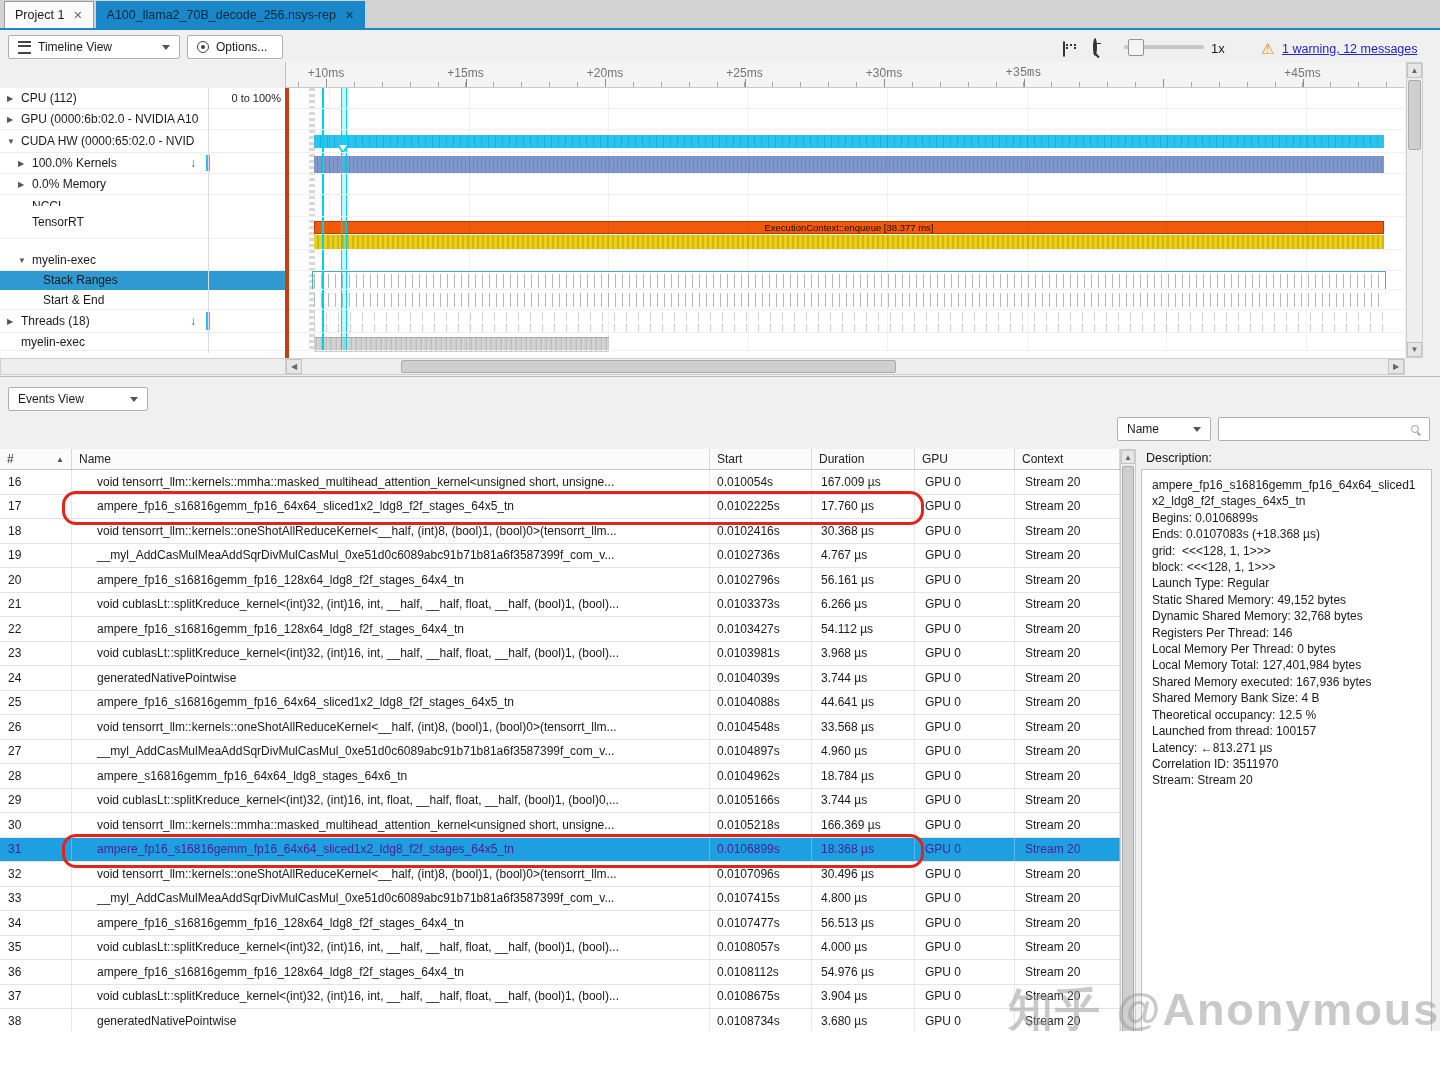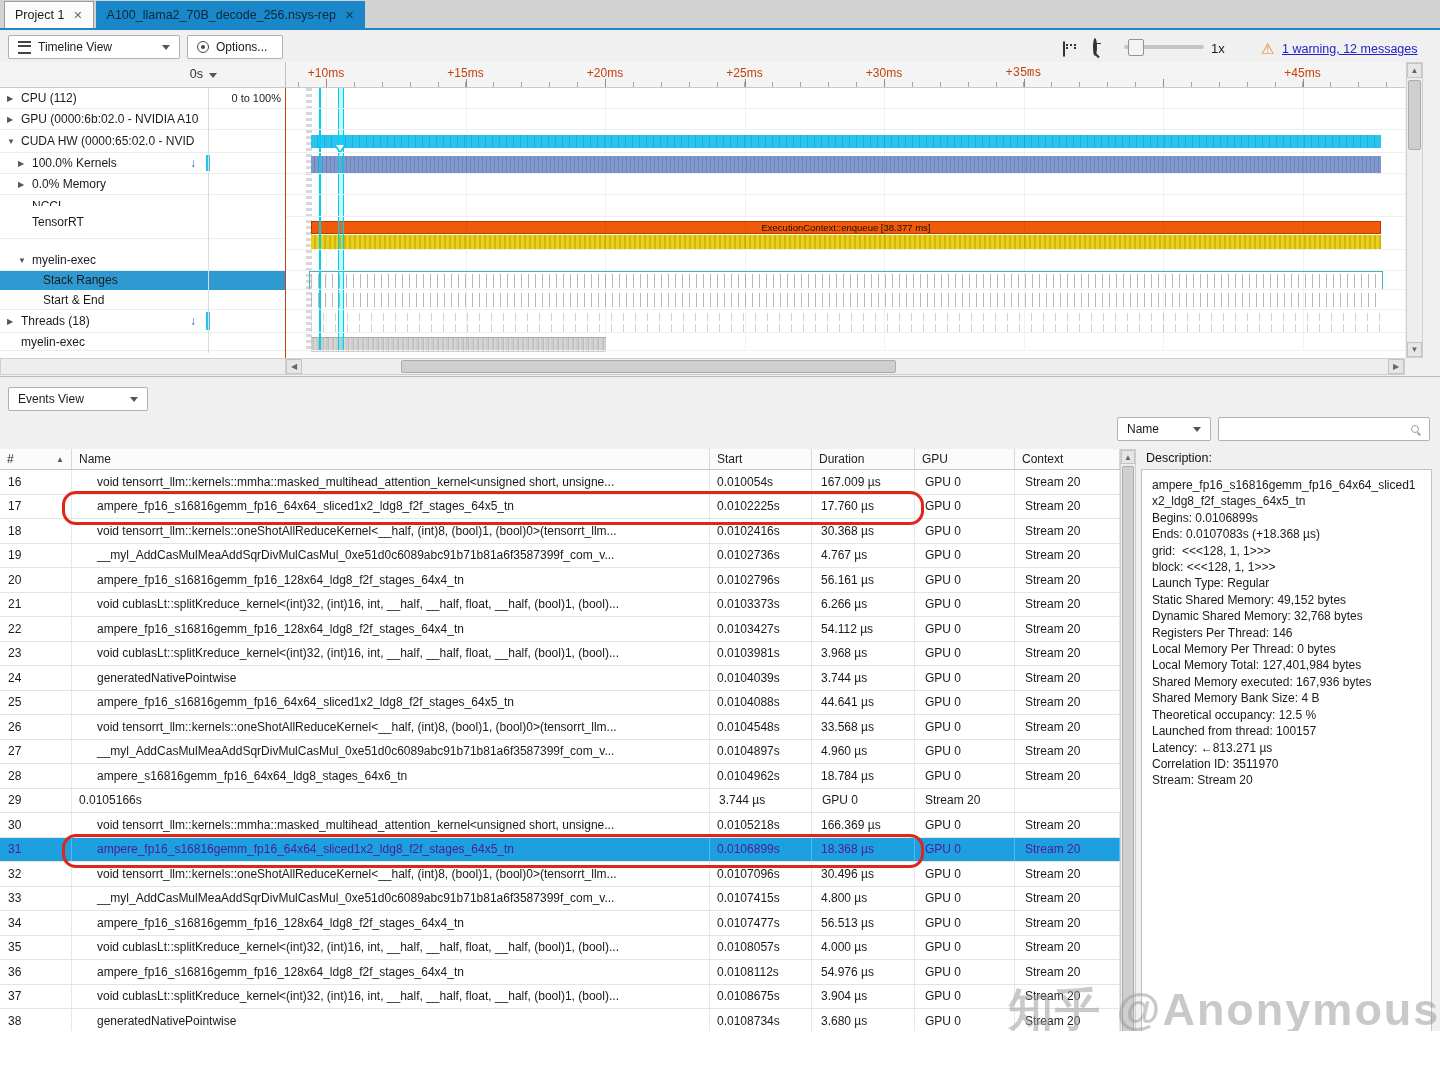--- a/index.html
+++ b/index.html
@@ -33,34 +33,34 @@
   #slider-thumb{position:absolute;left:1128px;top:39px;width:14px;height:15px;background:#f4f4f4;border:1px solid #949494;border-radius:2px}
   #zoom-level{position:absolute;left:1211px;top:41px;font-size:13px}
   #warn-tri{position:absolute;left:1261px;top:40px;color:#e8891d;font-size:15px}
   #warn-link{position:absolute;left:1282px;top:42px;color:#2222cc;text-decoration:underline;font-size:12.5px;cursor:pointer}
   
   #ruler-left{left:0;top:62px;width:285px;height:26px;background:#f4f4f4;border-bottom:1px solid #c9c9c9;box-sizing:border-box}
   #origin{position:absolute;right:82px;top:5px;color:#333;font-size:12.5px}
   #origin-caret{position:absolute;right:68px;top:11px}
   #ruler{left:285px;top:62px;width:1120px;height:26px;background:#f4f4f4;border-bottom:1px solid #c9c9c9;
          border-left:1px solid #c0c0c0;box-sizing:border-box;overflow:hidden}
-  .rlabel{position:absolute;top:4px;color:#c2410c;font-size:12px;transform:translateX(-50%)}
+  .rlabel{position:absolute;top:4px;color:#737373;font-size:12px;transform:translateX(-50%)}
   .rtick{position:absolute;bottom:0;width:1px;background:#a8a8a8}
   
   #tree{left:0;top:88px;width:285px;height:270px;background:#fff;overflow:hidden}
   .trow{position:absolute;left:0;width:285px;box-sizing:border-box;border-bottom:1px solid #ededed;background:#fff}
   .trow.sel{background:#2f9ad2;border-bottom-color:#2f9ad2}
   .trow .lbl{position:absolute;top:50%;transform:translateY(-50%);white-space:nowrap;font-size:12px}
   .trow .arr{position:absolute;top:50%;transform:translateY(-50%);font-size:8px;color:#555}
   .trow .pin{position:absolute;left:190px;top:50%;transform:translateY(-50%);color:#2a5db0;font-weight:bold;font-size:12px}
   .trow .chip{position:absolute;left:206px;top:2px;bottom:2px;width:4px;background:#29c3ee}
   .trow .rlab{position:absolute;right:4px;top:50%;transform:translateY(-50%);text-align:right;font-size:11px;color:#222;line-height:11px}
   #tree-vsep{left:208px;top:88px;width:1px;height:265px;background:#dcdcdc}
   
-  #chart{left:285px;top:88px;width:1120px;height:270px;background:#fff;overflow:hidden;border-left:1px solid #c2410c;box-sizing:border-box}
+  #chart{left:285px;top:88px;width:1120px;height:270px;background:#fff;overflow:hidden;border-left:4px solid #c2410c;box-sizing:border-box}
   .crow{position:absolute;left:0;width:1120px;border-bottom:1px solid #efefef;box-sizing:border-box}
   .vgrid{position:absolute;top:0;width:1px;height:263px;background:rgba(0,0,0,0.05)}
   .bar{position:absolute;left:25px;width:1070px}
   #bar-kernel-all{top:47px;height:13px;background:repeating-linear-gradient(90deg,#2bc4ef 0 6px,#17b3e0 6px 7px)}
   #bar-kernels{top:68px;height:17px;background:repeating-linear-gradient(90deg,#8098cb 0 3px,#6d87bd 3px 4px)}
   #bar-enqueue{top:133px;height:13px;background:#f05a0a;border:1px solid #b33c00;box-sizing:border-box;
                display:flex;align-items:center;justify-content:center;font-size:9.5px;color:#1c0c00;overflow:hidden;white-space:nowrap}
   #bar-myelin{top:147px;height:15px;background:repeating-linear-gradient(90deg,#ecd11c 0 3px,#d2b70d 3px 5px)}
   .ticksrow{position:absolute;left:25px;width:1070px;background:repeating-linear-gradient(90deg,#b9b9b9 0 1px,transparent 1px 7px)}
   .ticksrow.lite{background:repeating-linear-gradient(90deg,#d0d0d0 0 1px,transparent 1px 12px)}
@@ -133,24 +133,20 @@
     </div>
     <span class="kbd abs" style="left:1063px;top:10px"></span>
     <span class="magm abs" style="left:1091px;top:8px"></span>
   </div>
   <div id="slider-track"></div>
   <div id="slider-thumb"></div>
   <div id="zoom-level">1x</div>
   <div id="warn-tri">⚠</div>
   <div id="warn-link">1 warning, 12 messages</div>
 
-  <div id="ruler-left" class="abs">
-    <span id="origin">0s</span>
-    <span id="origin-caret" class="caret"></span>
-  </div>
   <div id="ruler" class="abs">
       <div class="rtick" style="left: 12px; height: 5px;"></div>
       <div class="rtick" style="left: 39.9px; height: 5px;"></div>
       <div class="rtick" style="left: 67.8px; height: 5px;"></div>
       <div class="rtick" style="left: 95.7px; height: 5px;"></div>
       <div class="rtick" style="left: 123.6px; height: 5px;"></div>
       <div class="rtick" style="left: 151.5px; height: 5px;"></div>
       <div class="rtick" style="left: 179.4px; height: 5px;"></div>
       <div class="rtick" style="left: 207.3px; height: 5px;"></div>
       <div class="rtick" style="left: 235.2px; height: 5px;"></div>
@@ -445,20 +441,21 @@
           <div class="egrid erow">
             <span class="cell c-num">28</span>
             <span class="cell c-name">ampere_s16816gemm_fp16_64x64_ldg8_stages_64x6_tn</span>
             <span class="cell c-start">0.0104962s</span>
             <span class="cell c-dur">18.784 µs</span>
             <span class="cell c-gpu">GPU 0</span>
             <span class="cell c-ctx">Stream 20</span>
           </div>
           <div class="egrid erow">
             <span class="cell c-num">29</span>
+            <span class="cell c-name">void cublasLt::splitKreduce_kernel&lt;(int)32, (int)16, int, float, __half, float, __half, (bool)1, (bool)0,...</span>
             <span class="cell c-start">0.0105166s</span>
             <span class="cell c-dur">3.744 µs</span>
             <span class="cell c-gpu">GPU 0</span>
             <span class="cell c-ctx">Stream 20</span>
           </div>
           <div class="egrid erow">
             <span class="cell c-num">30</span>
             <span class="cell c-name">void tensorrt_llm::kernels::mmha::masked_multihead_attention_kernel&lt;unsigned short, unsigne...</span>
             <span class="cell c-start">0.0105218s</span>
             <span class="cell c-dur">166.369 µs</span>

